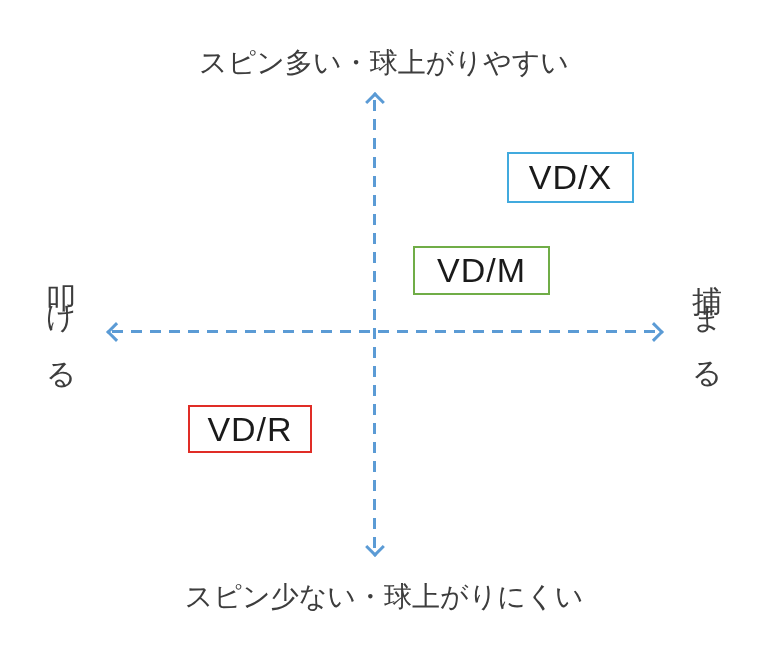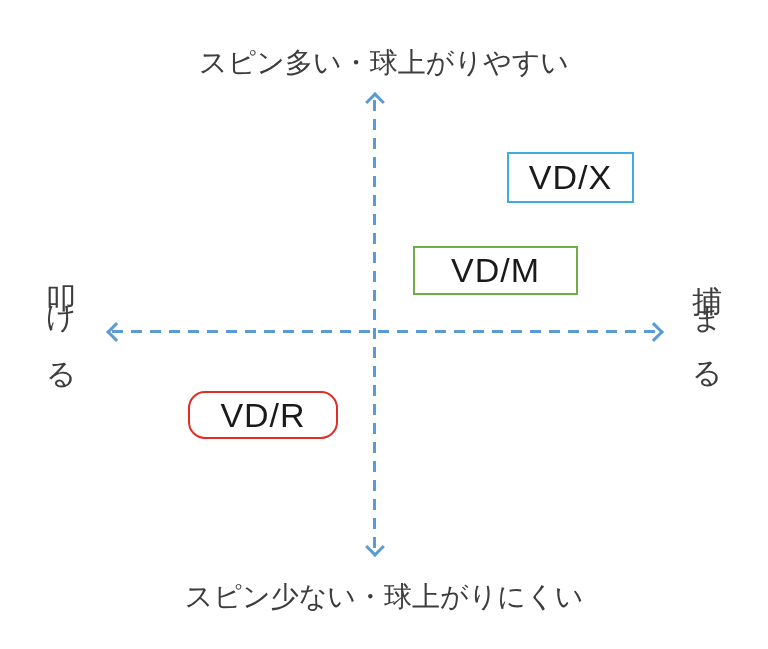--- a/index.html
+++ b/index.html
@@ -75,22 +75,22 @@
     display: flex;
     align-items: center;
     justify-content: center;
     background: var(--bg-color, #ffffff);
     border: 2px solid #6d28d9;
     color: var(--box-text-color, #1a1a1a);
     font-size: 34px;
     letter-spacing: 1px;
   }
   .box-vdx { left: 507px; top: 152px; width: 127px; height: 51px; }
-  .box-vdm { left: 413px; top: 246px; width: 165px; height: 49px; }
-  .box-vdr { left: 188px; top: 391px; width: 150px; height: 48px; border-radius: 17px; }
+  .box-vdm { left: 413px; top: 246px; width: 137px; height: 49px; }
+  .box-vdr { left: 188px; top: 405px; width: 124px; height: 48px; }
 </style>
 </head>
 <body>
 
 <div class="canvas">
 
   <div class="axis-v"></div>
   <div class="axis-h"></div>
   <span class="chev chev-up"></span>
   <span class="chev chev-down"></span>

